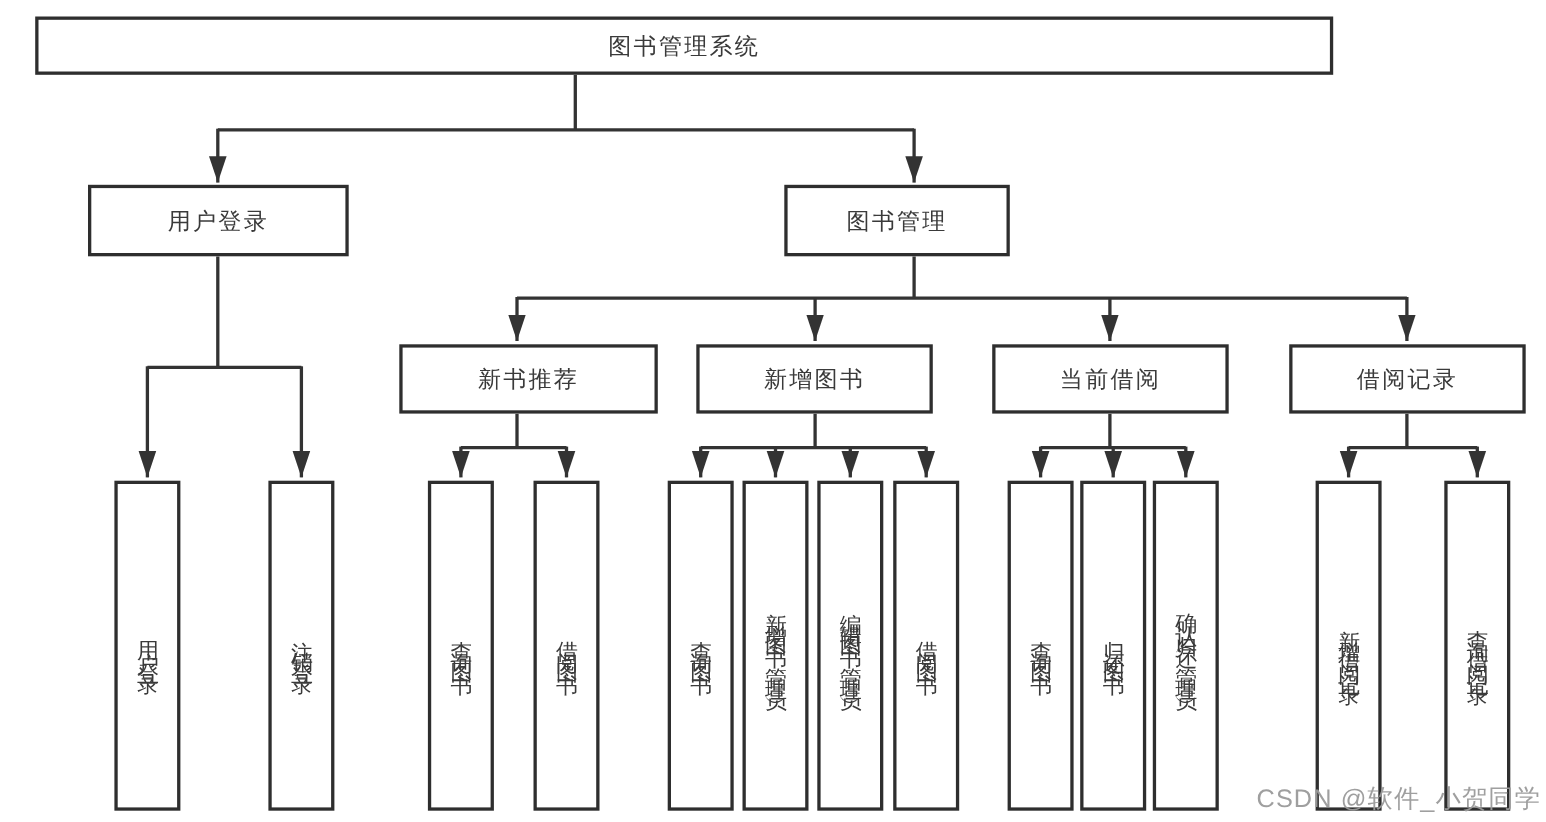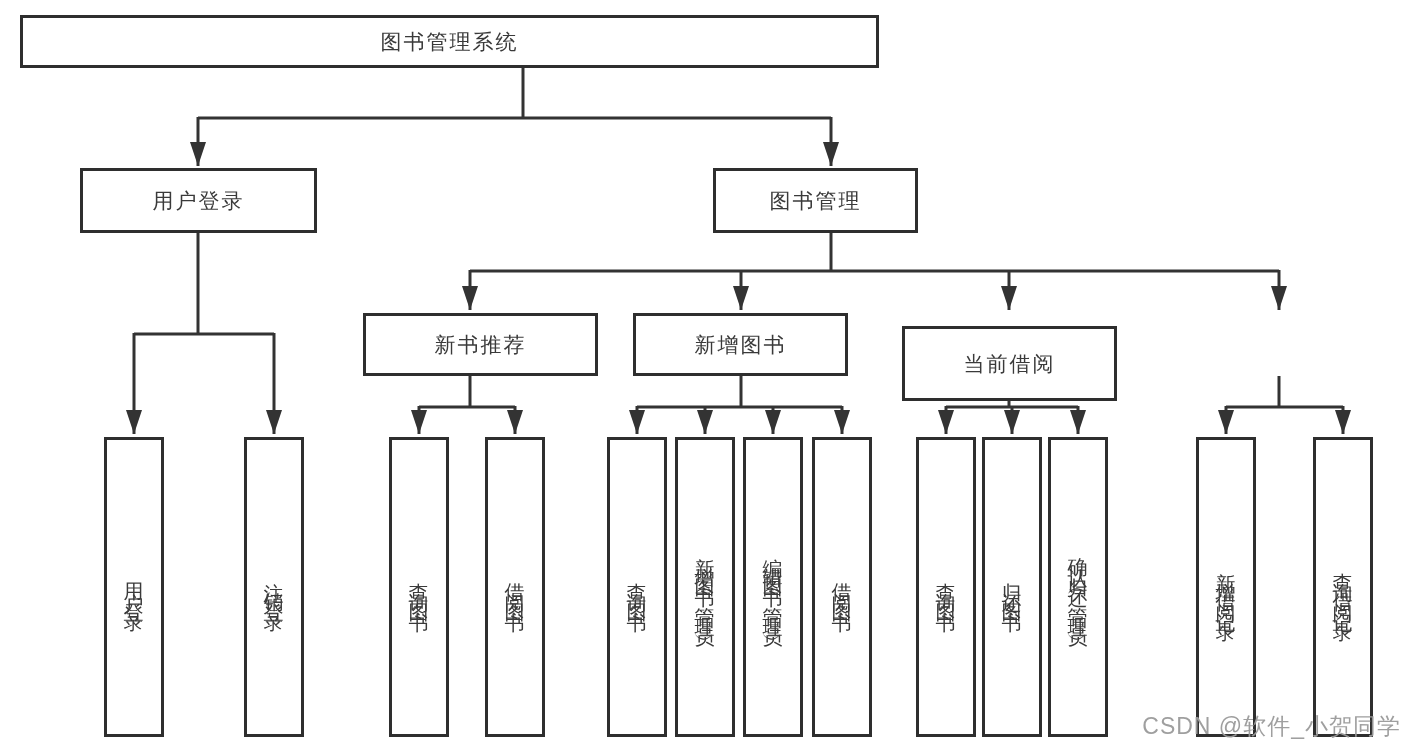--- a/index.html
+++ b/index.html
@@ -121,39 +121,42 @@
     <path d="M946 406 V434" marker-end="url(#ah)"></path>
     <path d="M1012 407 V434" marker-end="url(#ah)"></path>
     <path d="M1078 406 V434" marker-end="url(#ah)"></path>
 
     <path d="M1279 376 V407"></path>
     <path d="M1226 407 H1343"></path>
     <path d="M1226 406 V434" marker-end="url(#ah)"></path>
     <path d="M1343 406 V434" marker-end="url(#ah)"></path>
   </svg>
 
-  <div class="node h-node" style="left:20px;top:15px;width:859px;height:53px">
+  <div class="node h-node" style="left:32px;top:15px;width:1180px;height:53px">
     <span>图书管理系统</span>
   </div>
 
   <div class="node h-node" style="left:80px;top:168px;width:237px;height:65px">
     <span>用户登录</span>
   </div>
   <div class="node h-node" style="left:713px;top:168px;width:205px;height:65px">
     <span>图书管理</span>
   </div>
 
   <div class="node h-node" style="left:363px;top:313px;width:235px;height:63px">
     <span>新书推荐</span>
   </div>
   <div class="node h-node" style="left:633px;top:313px;width:215px;height:63px">
     <span>新增图书</span>
   </div>
-  <div class="node h-node" style="left:902px;top:326px;width:215px;height:75px">
+  <div class="node h-node" style="left:902px;top:313px;width:215px;height:63px">
     <span>当前借阅</span>
+  </div>
+  <div class="node h-node" style="left:1172px;top:313px;width:215px;height:63px">
+    <span>借阅记录</span>
   </div>
 
   <div class="node v-node" style="left:104px">
     <span>用户登录</span>
   </div>
   <div class="node v-node" style="left:244px">
     <span>注销登录</span>
   </div>
 
   <div class="node v-node" style="left:389px">

